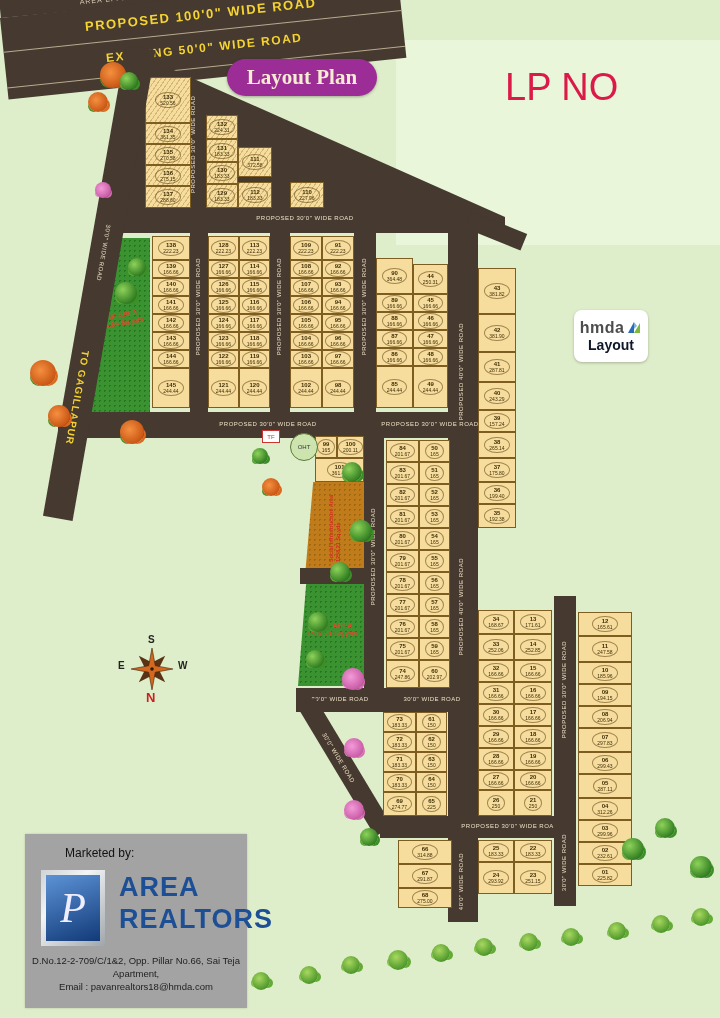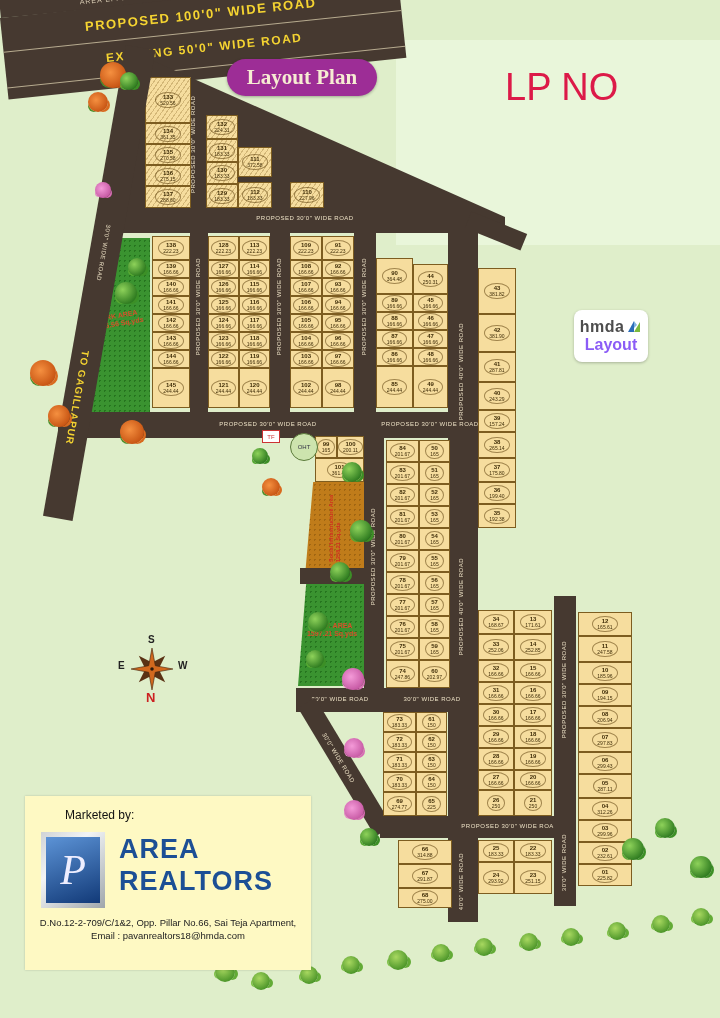--- a/index.html
+++ b/index.html
@@ -48,41 +48,41 @@
          display:flex;align-items:center;justify-content:center;z-index:6;
          font-family:"Liberation Serif",serif;font-weight:bold;font-size:21px;color:#f6ecd2;
          box-shadow:0 1px 3px rgba(0,0,0,.3);}
   .lp-label{left:505px;top:66px;font-size:38px;color:#dc1a48;z-index:6;}
   .lp-num{left:375px;top:148px;width:345px;font-size:29px;line-height:37px;color:#dc1a48;z-index:6;}
   
   .hmda{left:574px;top:310px;width:74px;height:52px;background:#fff;border-radius:8px;z-index:6;
         box-shadow:0 1px 3px rgba(0,0,0,.25);display:flex;flex-direction:column;align-items:center;justify-content:center;}
   .hmda-row{display:flex;align-items:center;gap:2px;}
   .hmda-brand{font-size:16px;font-weight:bold;color:#4d4d4d;letter-spacing:.5px;}
-  .hmda-sub{font-size:16px;font-weight:bold;color:#8b5cf6;}
+  .hmda-sub{font-size:14px;font-weight:bold;color:#0f172a;}
   
   .compass{left:118px;top:634px;width:68px;height:72px;z-index:6;}
   .cmp{position:absolute;font-size:10px;font-weight:bold;color:#222;}
   .cmp.n{color:#cc2020;font-size:13px;}
   
   .oht{left:290px;top:433px;width:26px;height:26px;border-radius:50%;background:#cde4ae;border:1px solid #5a7a3a;
        display:flex;align-items:center;justify-content:center;font-size:6px;color:#334;z-index:4;}
   .tf{left:262px;top:430px;width:16px;height:11px;background:#fff;border:1px solid #cc3333;color:#cc3333;
       font-size:6px;display:flex;align-items:center;justify-content:center;z-index:4;}
   
   .band1{left:375px;top:893px;width:345px;height:18px;background:#463930;transform:rotate(-5.5deg);
          transform-origin:left center;z-index:2;display:flex;align-items:center;}
   .band1 span{color:#ddd0b8;font-size:7px;letter-spacing:1px;margin-left:80px;white-space:nowrap;}
   .band2{left:340px;top:903px;width:400px;height:82px;background:#463930;transform:rotate(-6deg);
          transform-origin:left top;z-index:2;}
   .band2 .l1{position:absolute;top:10px;width:100%;text-align:center;font-size:13px;letter-spacing:1.5px;}
   .band2 .l2{position:absolute;top:44px;width:100%;text-align:center;font-size:12px;letter-spacing:1.5px;}
   .band2 .lane{position:absolute;left:0;width:100%;height:1px;background:#b7ab8f;}
   
-  .pavan{left:25px;top:796px;width:286px;height:174px;background:#fef9c3;z-index:6;box-shadow:0 0 2px rgba(0,0,0,.2);}
+  .pavan{left:25px;top:834px;width:222px;height:174px;background:#a3a3a3;z-index:6;box-shadow:0 0 2px rgba(0,0,0,.2);}
   .mkt{position:absolute;left:40px;top:12px;font-size:12px;color:#111;}
   .plogo{position:absolute;left:16px;top:36px;width:64px;height:76px;box-sizing:border-box;
          background:linear-gradient(135deg,#cfd3d6,#f2f4f5 35%,#9fa6ab);padding:5px;}
   .plogo-in{width:100%;height:100%;background:linear-gradient(160deg,#5c93d6,#123a78);
             display:flex;align-items:center;justify-content:center;
             font-family:"Liberation Serif",serif;font-style:italic;font-size:42px;color:#eef;}
   .pbrand1{position:absolute;left:94px;top:38px;font-size:27px;font-weight:bold;color:#1c4f95;letter-spacing:1px;}
   .pbrand2{position:absolute;left:94px;top:70px;font-size:27px;font-weight:bold;color:#1c4f95;letter-spacing:1px;}
   .paddr{position:absolute;left:0;top:120px;width:100%;text-align:center;font-size:9.5px;line-height:13px;color:#222;}
 </style>

